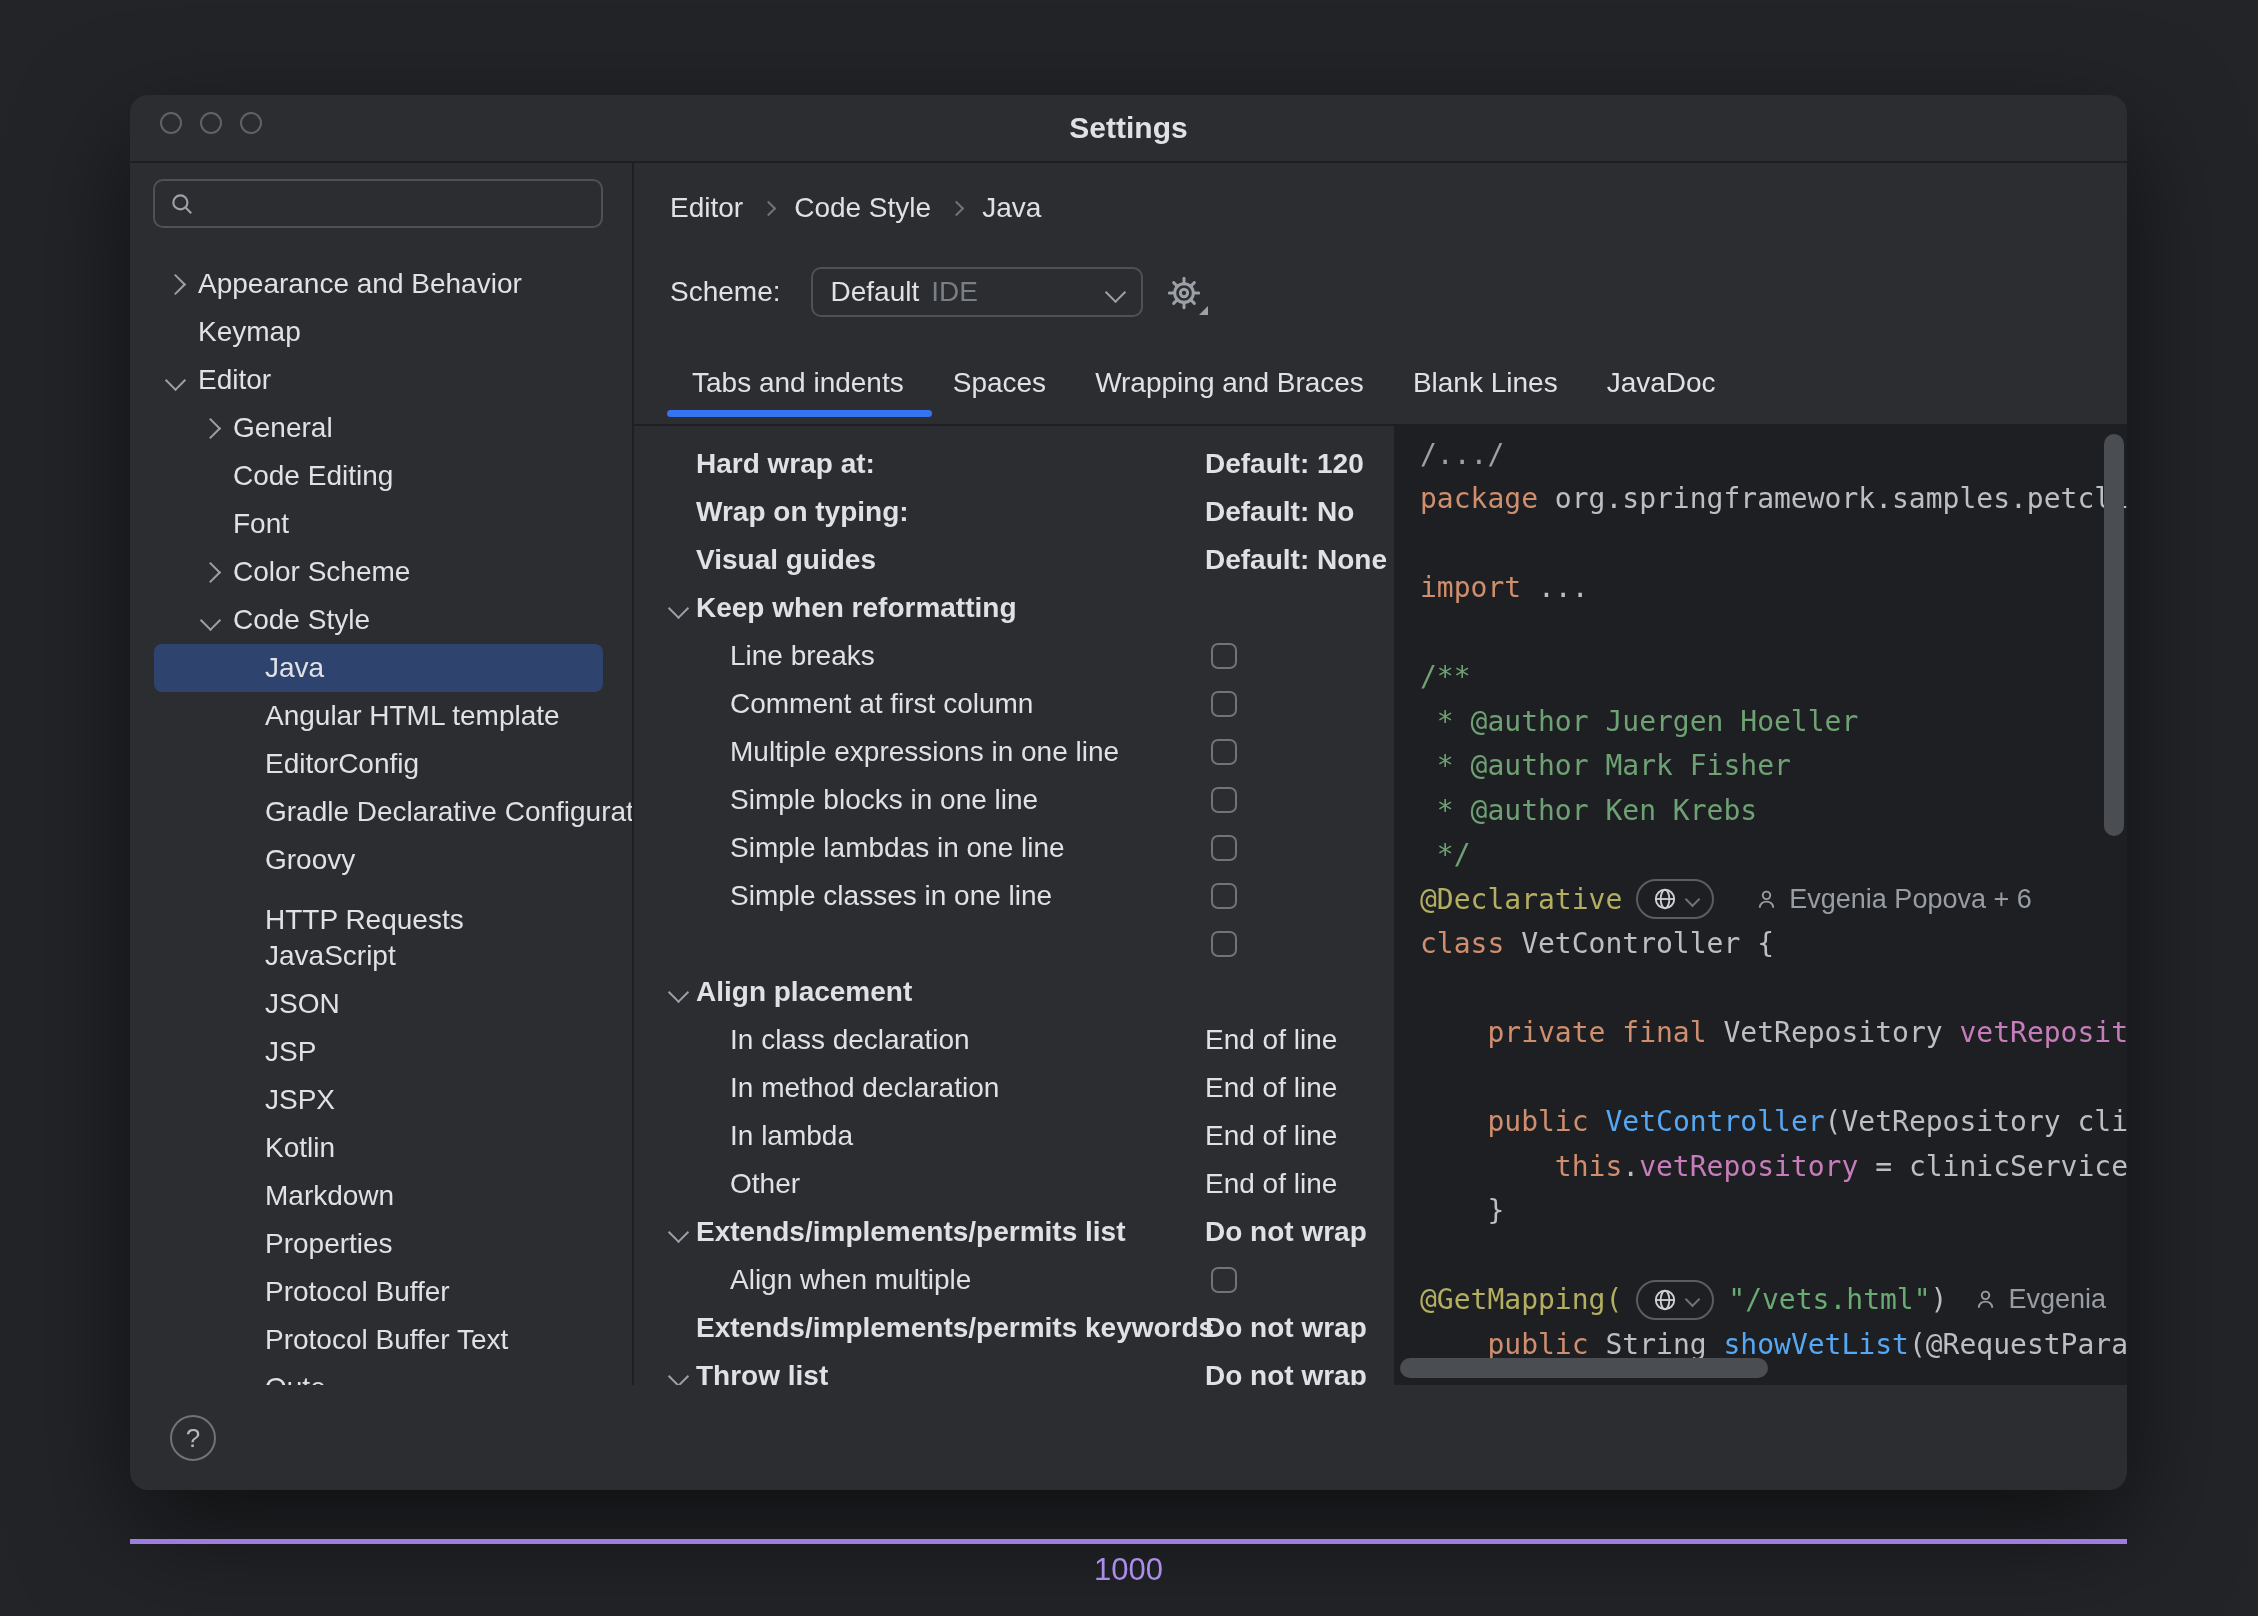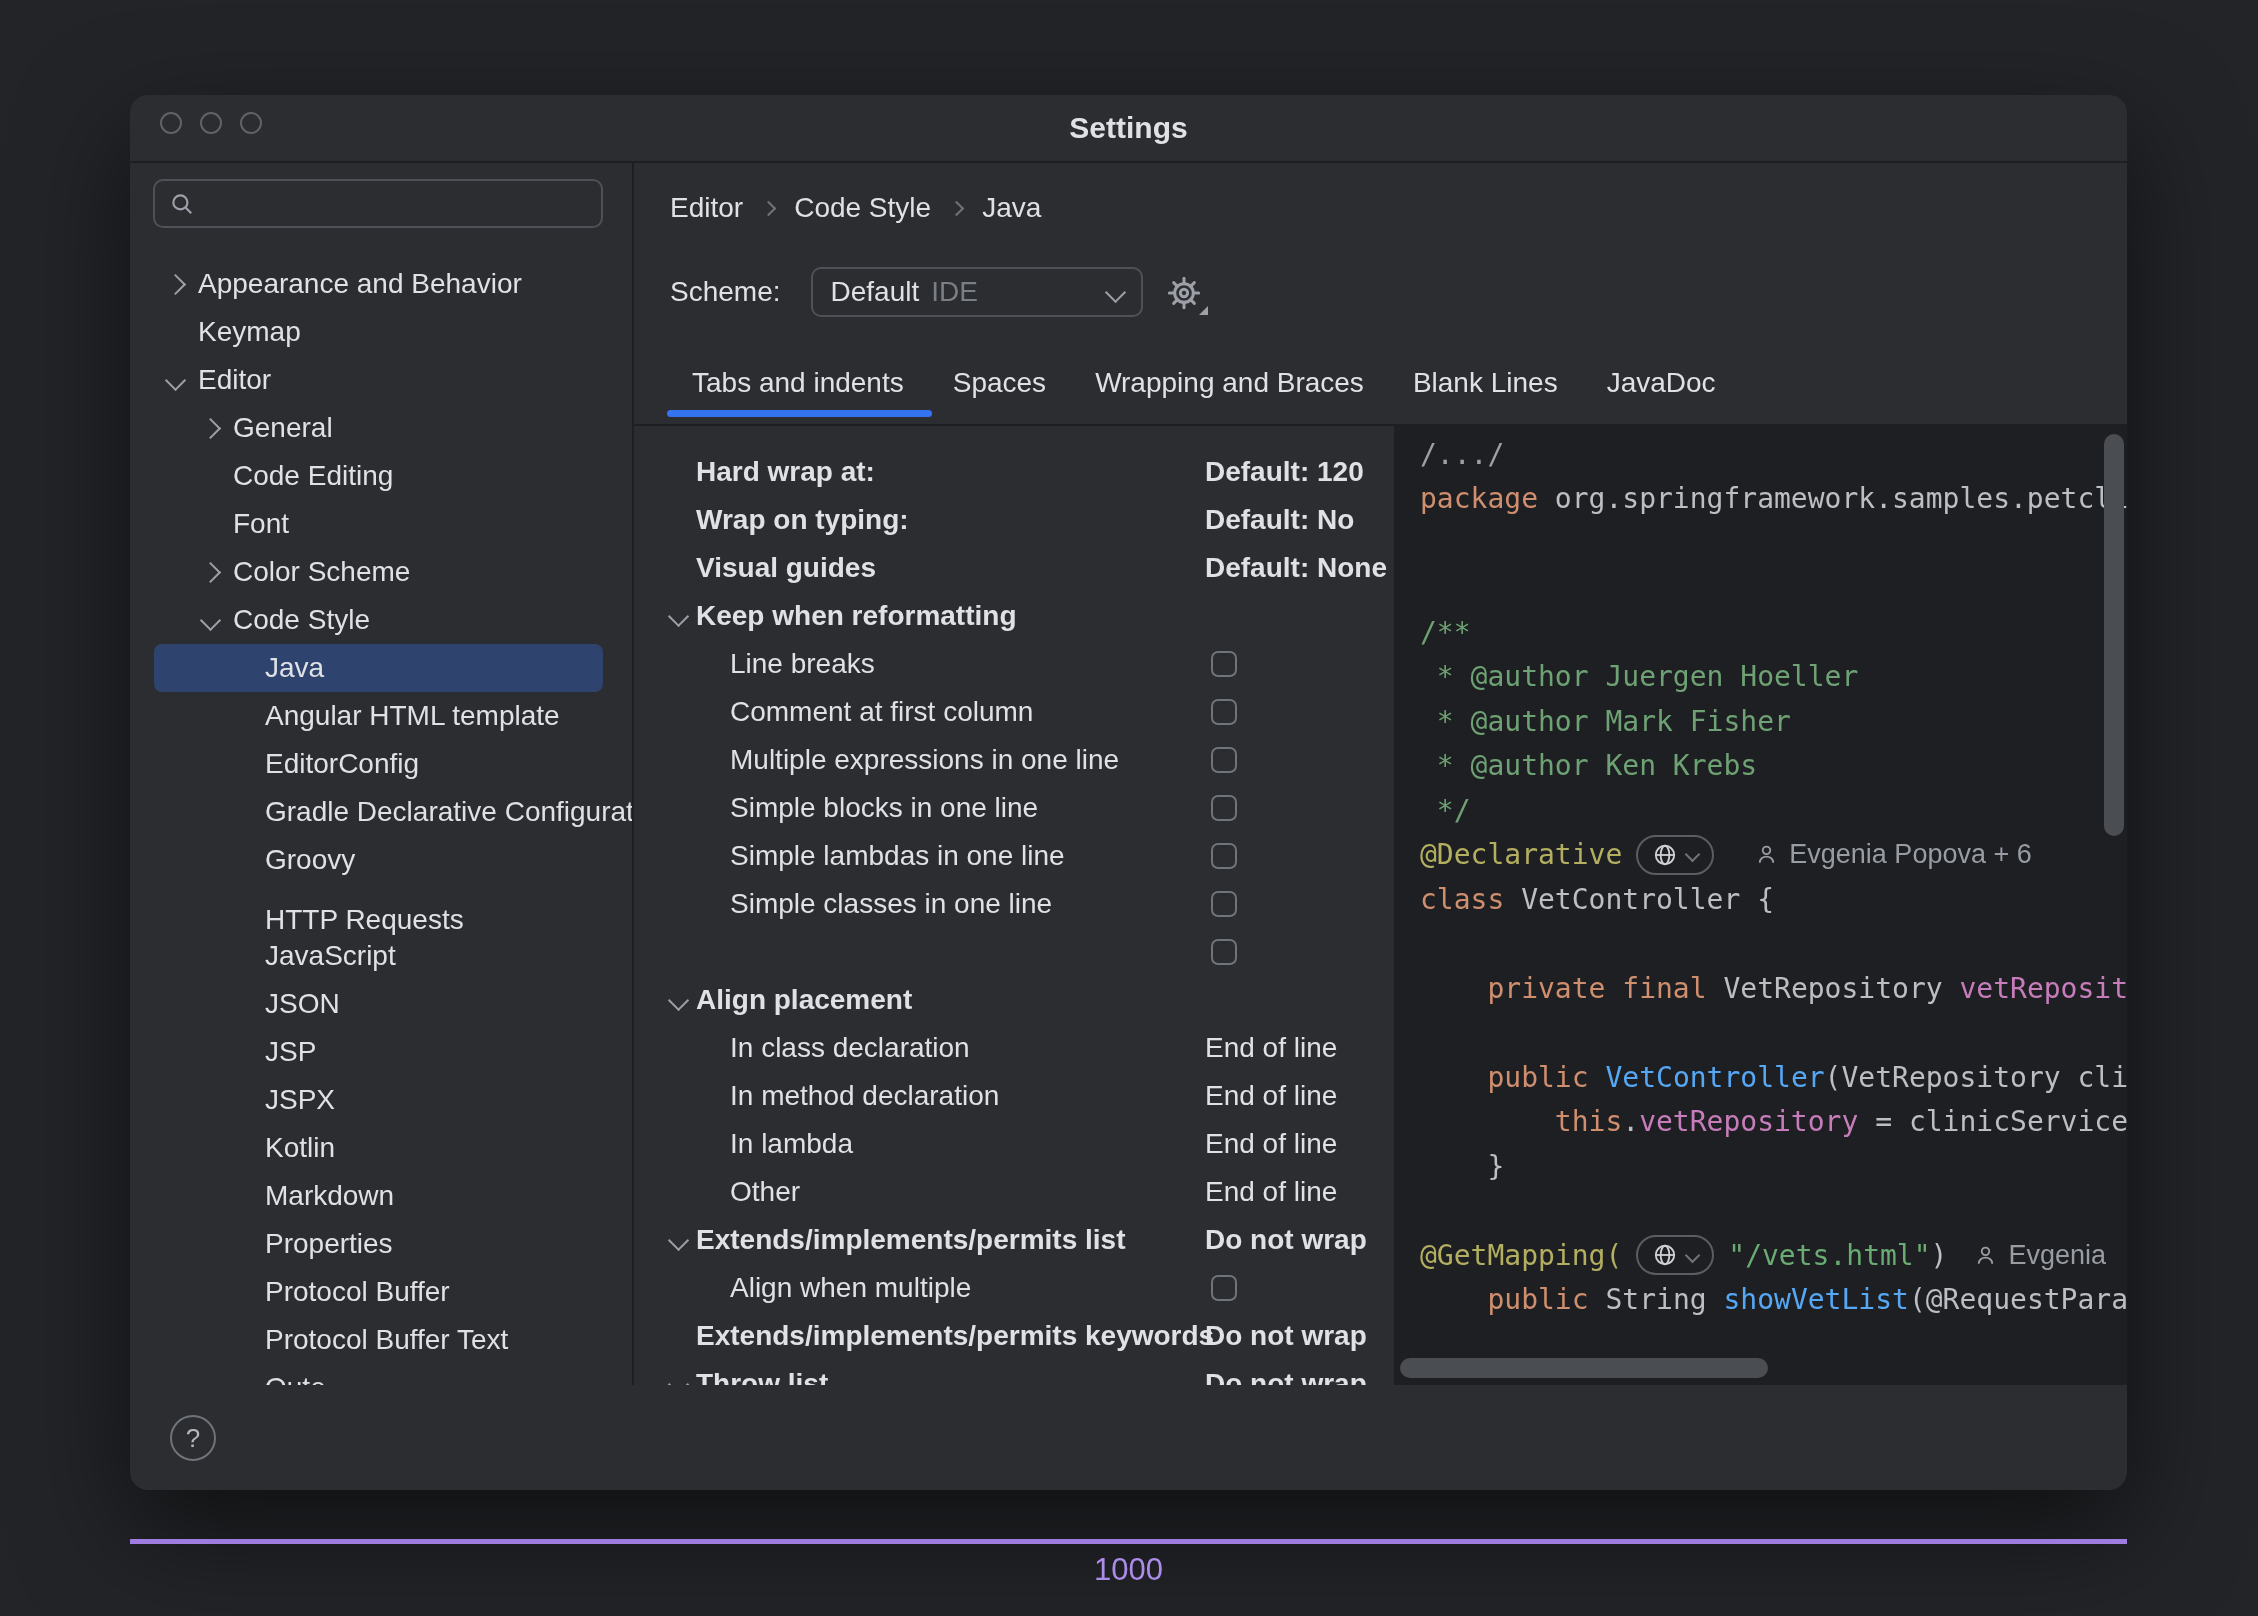--- a/index.html
+++ b/index.html
@@ -45,21 +45,21 @@
   .gear-btn{position:absolute;left:528px;top:108px;width:44px;height:44px;display:flex;align-items:center;
             justify-content:center;}
   .gear-btn .dd{position:absolute;right:-2px;bottom:0;width:0;height:0;border-left:9px solid transparent;
             border-bottom:9px solid #9DA0A8;}
   .tabs{position:absolute;left:58px;top:203px;display:flex;gap:49px;}
   .tab{font-size:28px;line-height:34px;padding-bottom:17px;position:relative;color:#DFE1E5;}
   .tab.active::after{content:"";position:absolute;left:-25px;right:-28px;bottom:0;height:7px;
                      border-radius:4px;background:var(--accent,#3574F0);}
   .content{position:absolute;left:0;right:0;top:261px;bottom:0;border-top:2px solid #1E1F22;display:flex;}
   
-  .options{flex:0 0 760px;padding-top:22px;box-sizing:border-box;overflow:hidden;}
+  .options{flex:0 0 760px;padding-top:14px;box-sizing:border-box;overflow:hidden;}
   .opt-row{height:48px;position:relative;display:flex;align-items:center;font-size:28px;}
   .opt-row .sec-chev{position:absolute;left:37px;top:17px;}
   .opt-label{display:inline-block;}
   .opt-row.w1 .opt-label{padding-left:62px;font-weight:bold;}
   .opt-row.w2 .opt-label{padding-left:96px;text-align:center;}
   .opt-value{position:absolute;left:571px;white-space:nowrap;}
   .opt-row.w1 .opt-value{font-weight:bold;}
   .opt-check{position:absolute;left:577px;width:26px;height:26px;border:2px solid #6F737A;
              border-radius:7px;box-sizing:border-box;}
   
@@ -333,20 +333,21 @@
                 <span class="chev down sec-chev"></span>
                 <span class="opt-label">Throw list</span>
                 <span class="opt-value">Do not wrap</span>
               </div>
             </div>
           <div class="preview">
             <div>
                 <div class="code-line"><span class="tok-comment">/.../</span></div>
                 <div class="code-line"><span class="tok-keyword">package </span><span class="tok-plain">org.springframework.samples.petclini</span></div>
                 <div class="code-line"></div>
+                <div class="code-line"><span class="tok-keyword">import </span><span class="tok-plain">...</span></div>
                 <div class="code-line"></div>
                 <div class="code-line"><span class="tok-doc">/**</span></div>
                 <div class="code-line"><span class="tok-doc"> * @author Juergen Hoeller</span></div>
                 <div class="code-line"><span class="tok-doc"> * @author Mark Fisher</span></div>
                 <div class="code-line"><span class="tok-doc"> * @author Ken Krebs</span></div>
                 <div class="code-line"><span class="tok-doc"> */</span></div>
                 <div class="code-line"><span class="tok-annotation">@Declarative</span><span class="globe-pill"><span><svg width="26" height="26" viewBox="0 0 24 24" fill="none" stroke="#CED0D6" stroke-width="1.7">
                         <circle cx="12" cy="12" r="8.5"></circle>
                         <ellipse cx="12" cy="12" rx="4" ry="8.5"></ellipse>
                         <line x1="3.5" y1="12" x2="20.5" y2="12"></line>

